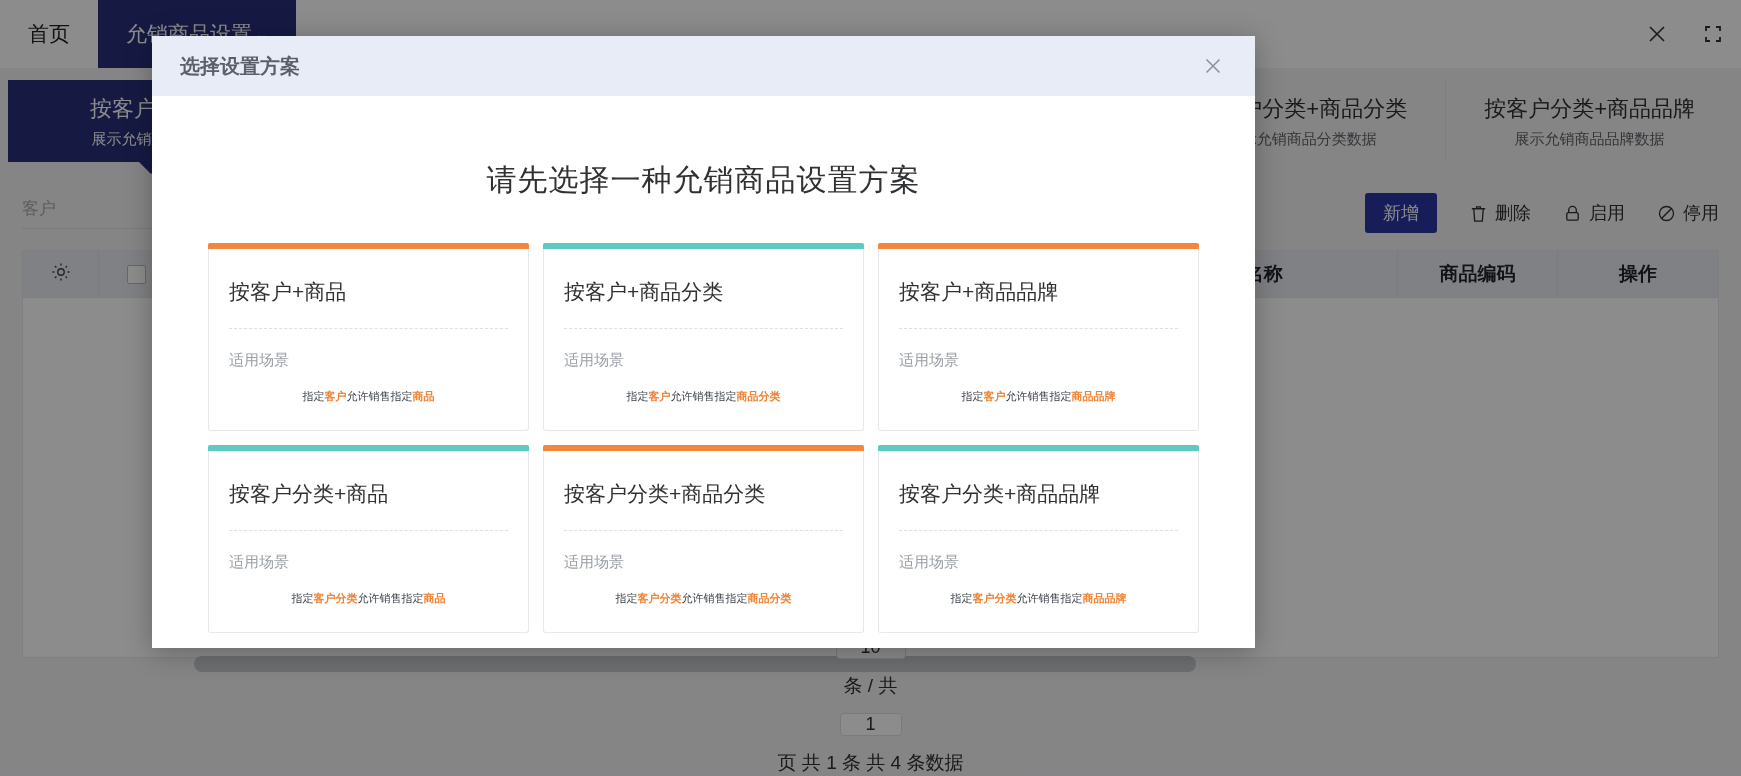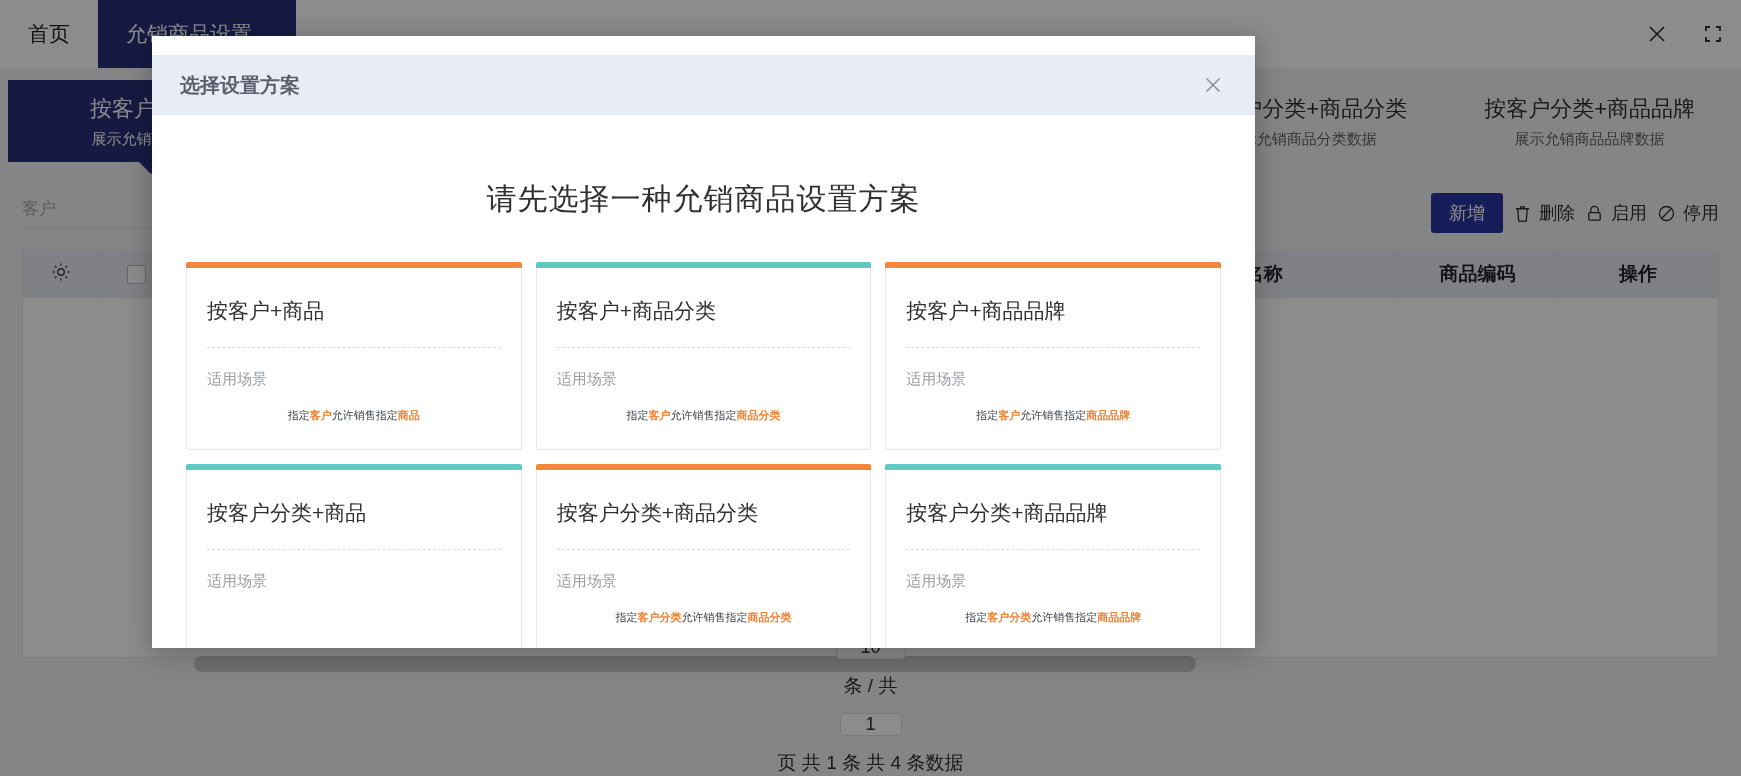--- a/index.html
+++ b/index.html
@@ -108,21 +108,21 @@
     width: 230px;
     border-bottom: 1px solid #dcdfe6;
     padding-bottom: 8px;
     font-size: 17px;
     color: #a8abb2;
   }
   .filter-spacer { flex: 1; }
   .toolbar {
     display: flex;
     align-items: center;
-    gap: 10px;
+    gap: 32px;
   }
   .tb-btn {
     display: flex;
     align-items: center;
     gap: 7px;
     font-size: 18px;
     color: #303133;
     white-space: nowrap;
   }
   .tb-btn.primary {
@@ -236,40 +236,39 @@
     display: flex;
     flex-direction: column;
   }
   .modal-head {
     height: 60px;
     background: #e8ecf7;
     display: flex;
     align-items: center;
     padding: 0 28px;
     flex: none;
-    margin-top: 19px;
   }
   .modal-title {
     font-size: 20px;
     font-weight: bold;
     color: #5a5f6b;
   }
   .modal-head-spacer { flex: 1; }
   .modal-close {
     width: 28px; height: 28px;
     display: flex;
     align-items: center;
     justify-content: center;
     color: #8a8f99;
   }
   .modal-close svg { display: block; }
 
   .modal-body {
     flex: 1;
-    padding: 0 34px;
+    padding: 0 56px;
     overflow: hidden;
   }
   .modal-heading {
     text-align: center;
     font-size: 30px;
     color: #303133;
     padding-top: 64px;
     padding-bottom: 42px;
     letter-spacing: 1px;
   }
@@ -486,20 +485,21 @@
         <div class="oc-divider"></div>
         <div class="oc-scene-label">适用场景</div>
         <div class="oc-desc"><span>指定</span><b>客户</b><span>允许销售指定</span><b>商品品牌</b></div>
       </div>
 
       <div class="opt-card">
         <div class="top-bar" style="background: rgb(95, 202, 193);"></div>
         <div class="oc-title">按客户分类+商品</div>
         <div class="oc-divider"></div>
         <div class="oc-scene-label">适用场景</div>
+        <div class="oc-desc"><span>指定</span><b>客户分类</b><span>允许销售指定</span><b>商品</b></div>
       </div>
 
       <div class="opt-card">
         <div class="top-bar" style="background: rgb(242, 135, 61);"></div>
         <div class="oc-title">按客户分类+商品分类</div>
         <div class="oc-divider"></div>
         <div class="oc-scene-label">适用场景</div>
         <div class="oc-desc"><span>指定</span><b>客户分类</b><span>允许销售指定</span><b>商品分类</b></div>
       </div>
 

